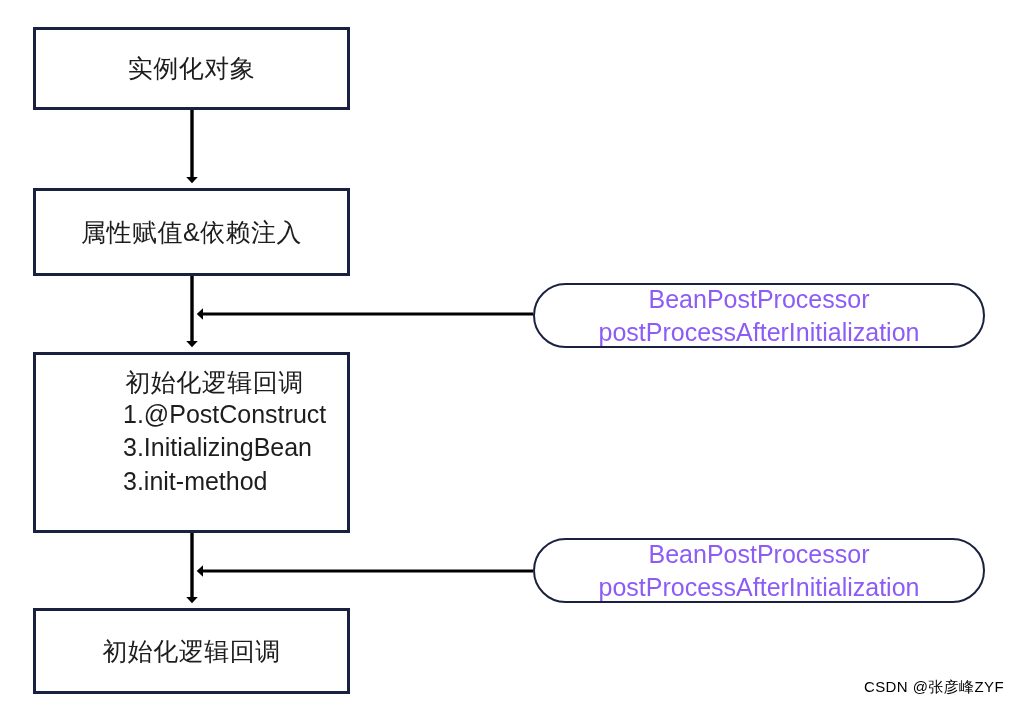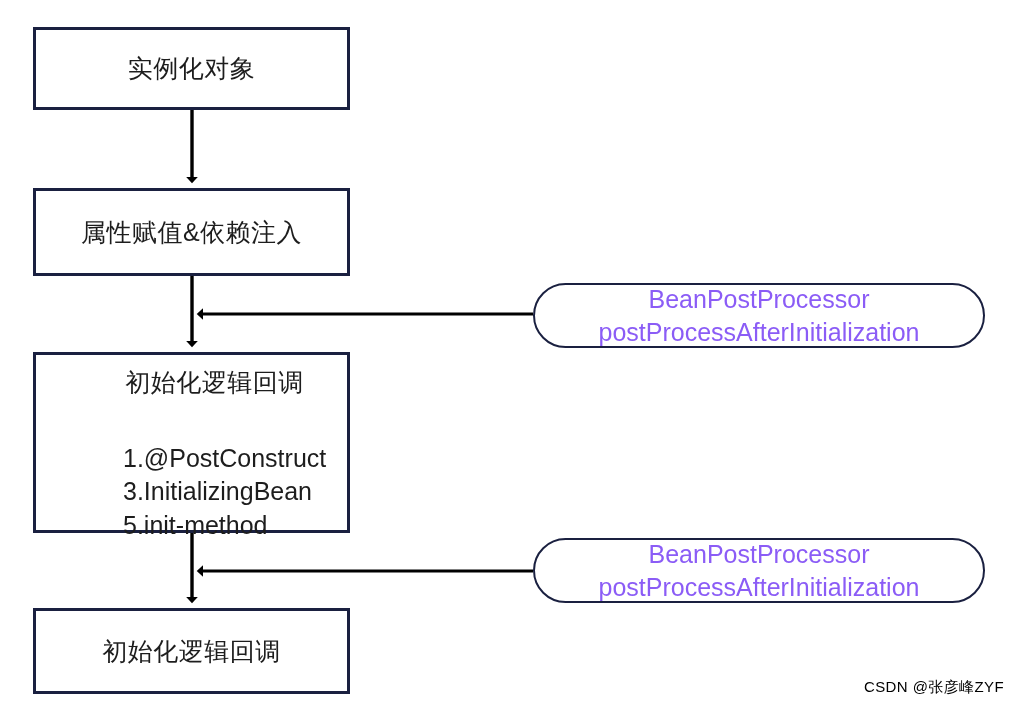--- a/index.html
+++ b/index.html
@@ -50,21 +50,20 @@
   .box-title {
     font-size: 25px;
     line-height: 1.22;
     letter-spacing: 0.5px;
     white-space: nowrap;
   }
   .box-lines {
     align-self: flex-start;
     margin-left: 41px;
     text-align: left;
-    margin-top: 44px;
   }
   .box-line {
     font-size: 25px;
     line-height: 1.34;
     white-space: nowrap;
   }
   .callout-line {
     font-size: 25px;
     line-height: 1.30;
     white-space: nowrap;
@@ -122,21 +121,21 @@
 
   <div class="node-box" style="left:33px; top:27px; width:317px; height:83px;">
     <div class="box-title">实例化对象</div>
   </div>
 
   <div class="node-box" style="left:33px; top:352px; width:317px; height:181px; justify-content:flex-start; padding-top:12px;padding-left:46px;">
     <div class="box-title">初始化逻辑回调</div>
     <div class="box-lines">
       <div class="box-line">1.@PostConstruct</div>
       <div class="box-line">3.InitializingBean</div>
-      <div class="box-line">5.init-method</div>
+      <div class="box-line">3.init-method</div>
     </div>
   </div>
 
   <div class="node-box" style="left:33px; top:608px; width:317px; height:86px;">
     <div class="box-title">初始化逻辑回调</div>
   </div>
 
   <div class="node-callout" style="left:533px; top:283px; width:452px; height:65px;">
     <div class="callout-line">BeanPostProcessor</div>
     <div class="callout-line">postProcessAfterInitialization</div>

